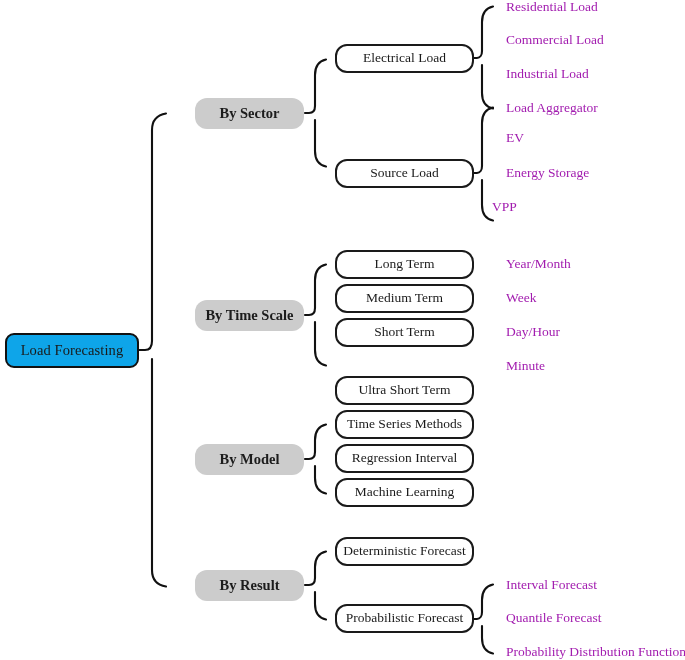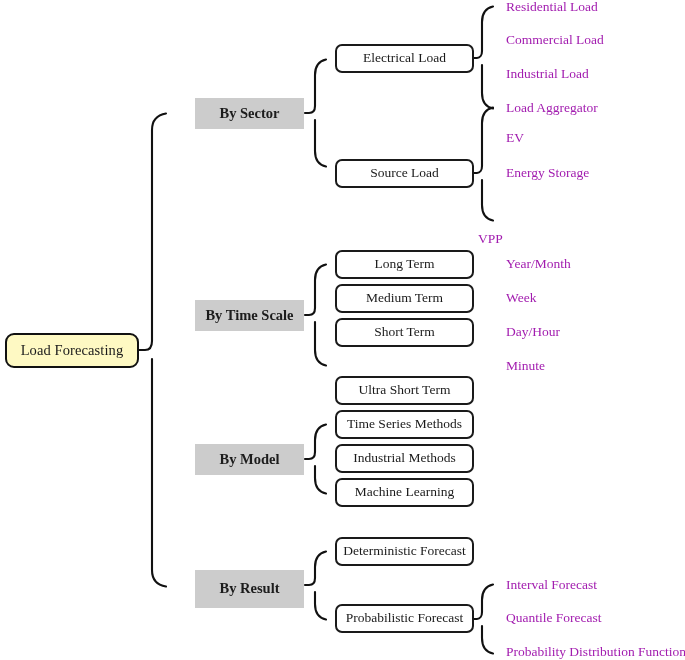--- a/index.html
+++ b/index.html
@@ -32,35 +32,35 @@
     display: flex;
     align-items: center;
     justify-content: center;
     text-align: center;
     color: #1a1a1a;
     line-height: 1.05;
   }
   .root-box {
     border: 2.2px solid #111111;
     border-radius: 9px;
-    background: #fef9c3;
+    background: #0ea5e9;
     font-size: 14.5px;
     letter-spacing: 0.1px;
   }
   .cat-box {
     background: #cccccc;
     border: none;
-    border-radius: 0;
+    border-radius: 12px;
     font-size: 14.5px;
     font-weight: bold;
     color: #1c1c1c;
   }
   .sub-box {
     border: 2.1px solid #1a1a1a;
-    border-radius: 7px;
+    border-radius: 12px;
     background: #ffffff;
     font-size: 13.5px;
   }
   .leaf-label {
     position: absolute;
     font-size: 13.5px;
     color: #a21caf;
     white-space: nowrap;
     line-height: 1;
     display: flex;
@@ -175,21 +175,21 @@
   </div>
 
   <div class="node-box cat-box" style="left:195px; top:300px; width:109px; height:31px;">
     <span>By Time Scale</span>
   </div>
 
   <div class="node-box cat-box" style="left:195px; top:444px; width:109px; height:31px;">
     <span>By Model</span>
   </div>
 
-  <div class="node-box cat-box" style="left:195px; top:570px; width:109px; height:38px;">
+  <div class="node-box cat-box" style="left:195px; top:570px; width:109px; height:31px;">
     <span>By Result</span>
   </div>
 
   <div class="node-box sub-box" style="left:335px; top:44px; width:139px; height:29px;">
     <span>Electrical Load</span>
   </div>
 
   <div class="node-box sub-box" style="left:335px; top:159px; width:139px; height:29px;">
     <span>Source Load</span>
   </div>
@@ -206,21 +206,21 @@
   <div class="leaf-label" style="left:506px; top:101px; height:14px;">
     <span>Load Aggregator</span>
   </div>
 
   <div class="leaf-label" style="left:506px; top:131px; height:14px;">
     <span>EV</span>
   </div>
   <div class="leaf-label" style="left:506px; top:166px; height:14px;">
     <span>Energy Storage</span>
   </div>
-  <div class="leaf-label" style="left:478px; top:200px; height:14px;margin-top:32px;">
+  <div class="leaf-label" style="left:492px; top:200px; height:14px;">
     <span>VPP</span>
   </div>
 
   <div class="node-box sub-box" style="left:335px; top:250px; width:139px; height:29px;">
     <span>Long Term</span>
   </div>
   <div class="node-box sub-box" style="left:335px; top:284px; width:139px; height:29px;">
     <span>Medium Term</span>
   </div>
   <div class="node-box sub-box" style="left:335px; top:318px; width:139px; height:29px;">
@@ -240,21 +240,21 @@
     <span>Day/Hour</span>
   </div>
   <div class="leaf-label" style="left:506px; top:359px; height:14px;">
     <span>Minute</span>
   </div>
 
   <div class="node-box sub-box" style="left:335px; top:410px; width:139px; height:29px;">
     <span>Time Series Methods</span>
   </div>
   <div class="node-box sub-box" style="left:335px; top:444px; width:139px; height:29px;">
-    <span>Industrial Methods</span>
+    <span>Regression Interval</span>
   </div>
   <div class="node-box sub-box" style="left:335px; top:478px; width:139px; height:29px;">
     <span>Machine Learning</span>
   </div>
 
   <div class="node-box sub-box" style="left:335px; top:537px; width:139px; height:29px;">
     <span>Deterministic Forecast</span>
   </div>
   <div class="node-box sub-box" style="left:335px; top:604px; width:139px; height:29px;">
     <span>Probabilistic Forecast</span>

